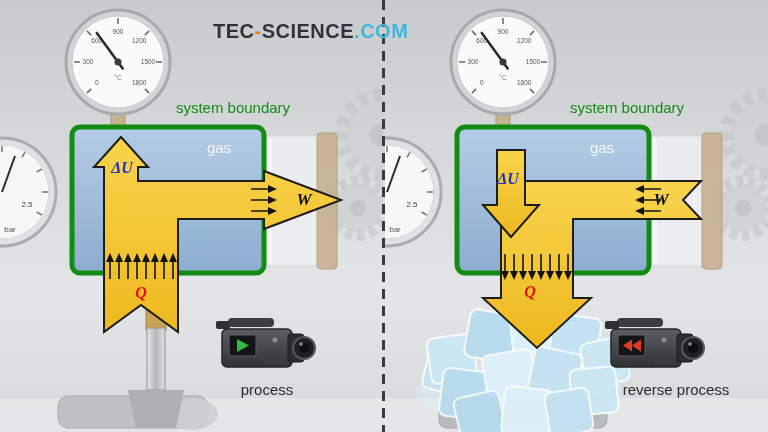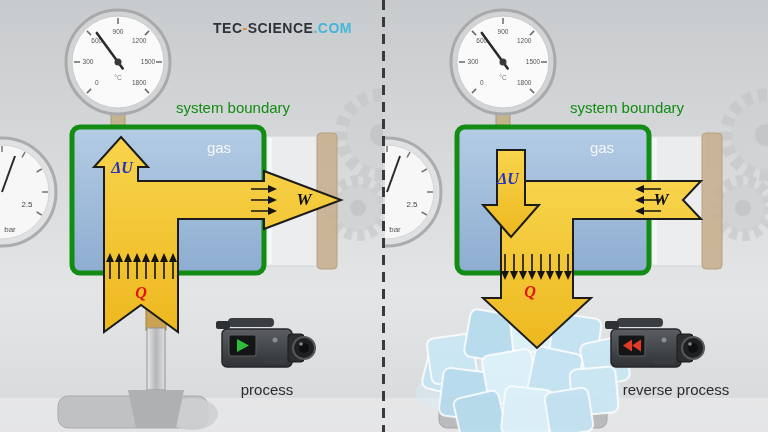--- a/index.html
+++ b/index.html
@@ -6,21 +6,21 @@
   .stage{
     position:relative;width:768px;height:432px;overflow:hidden;
     font-family:"Liberation Sans",sans-serif;
     background:linear-gradient(180deg,#c8cbcd 0%,#d8dadc 40%,#e4e5e6 68%,#d6d8da 100%);
   }
   .table-top{position:absolute;left:0;bottom:0;width:768px;height:34px;background:#e9eaeb;opacity:.75;}
   .divider{
     position:absolute;left:382px;top:0;width:2.5px;height:432px;
     background:repeating-linear-gradient(180deg,#3a3a3a 0 10px,transparent 10px 17px);
   }
-  .logo{position:absolute;left:213px;top:20px;font-weight:bold;font-size:14px;letter-spacing:.5px;white-space:nowrap;}
+  .logo{position:absolute;left:213px;top:20px;font-weight:bold;font-size:20px;letter-spacing:.5px;white-space:nowrap;}
   .logo .dk{color:#2f3338;}
   .logo .dash{color:#f07d12;}
   .logo .com{color:#43b6d9;}
   .panel{position:absolute;top:0;width:383px;height:432px;overflow:hidden;}
   #panel-left{left:0;}
   #panel-right{left:385px;}
   svg text{font-family:"Liberation Sans",sans-serif;}
   svg .mathlbl{font-family:"Liberation Serif",serif;font-style:italic;font-weight:bold;}
 </style>
 </head>

